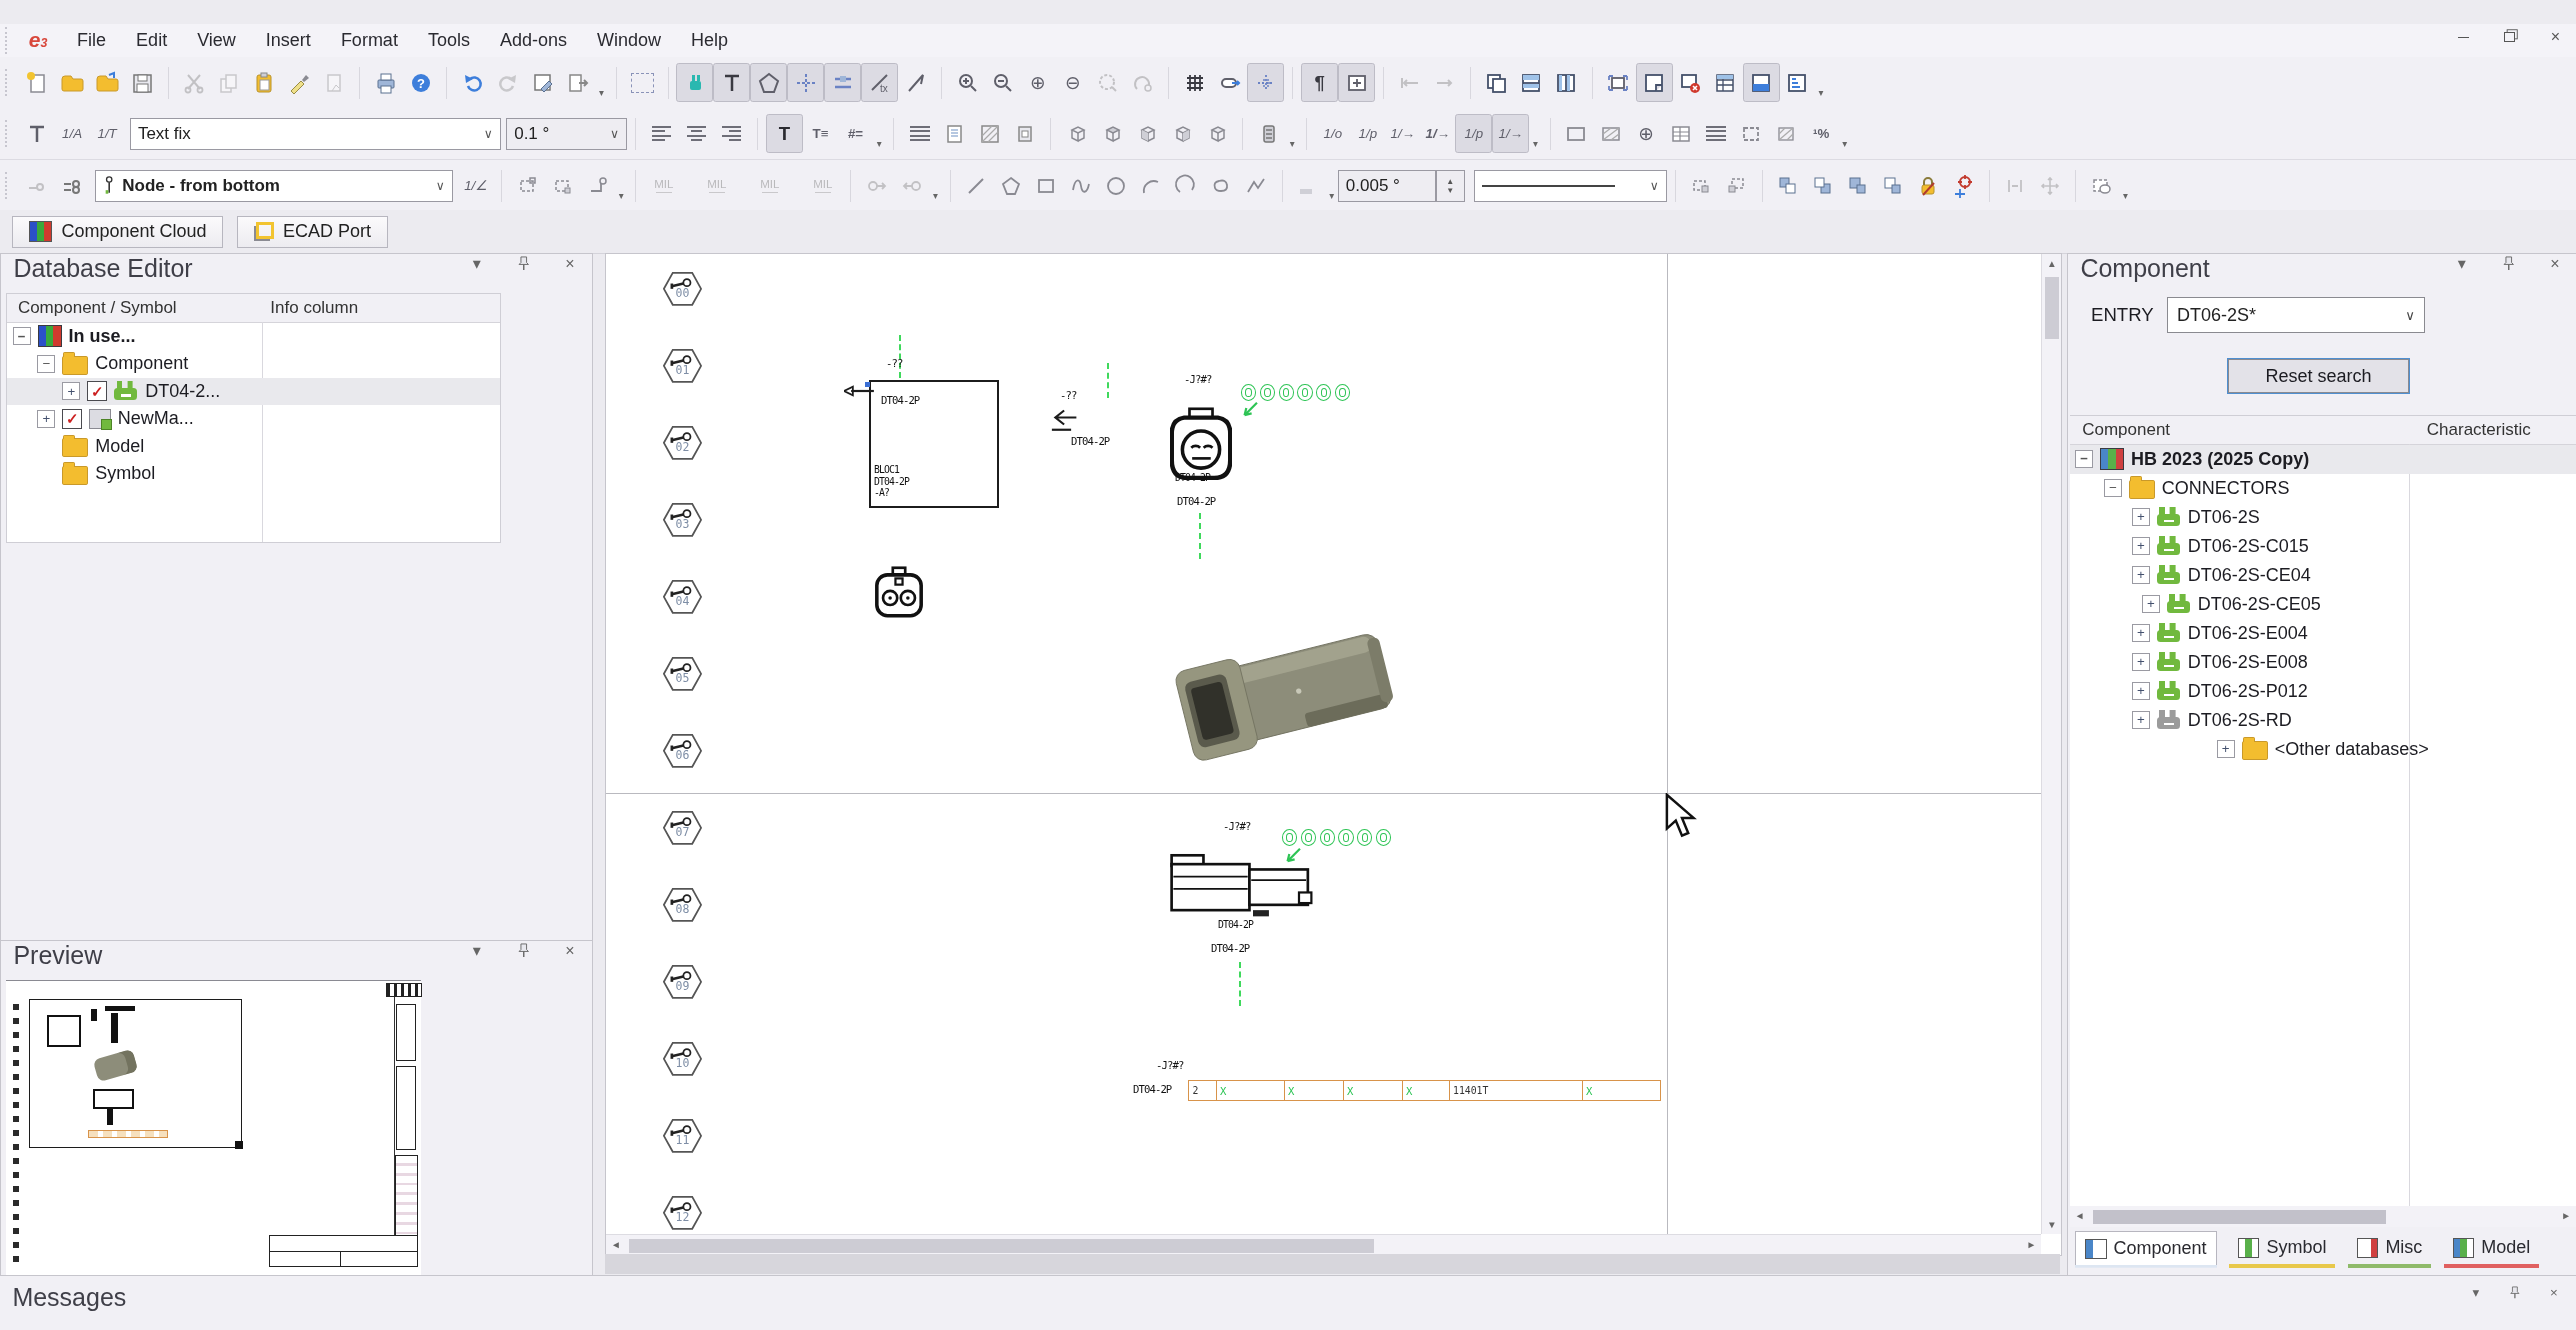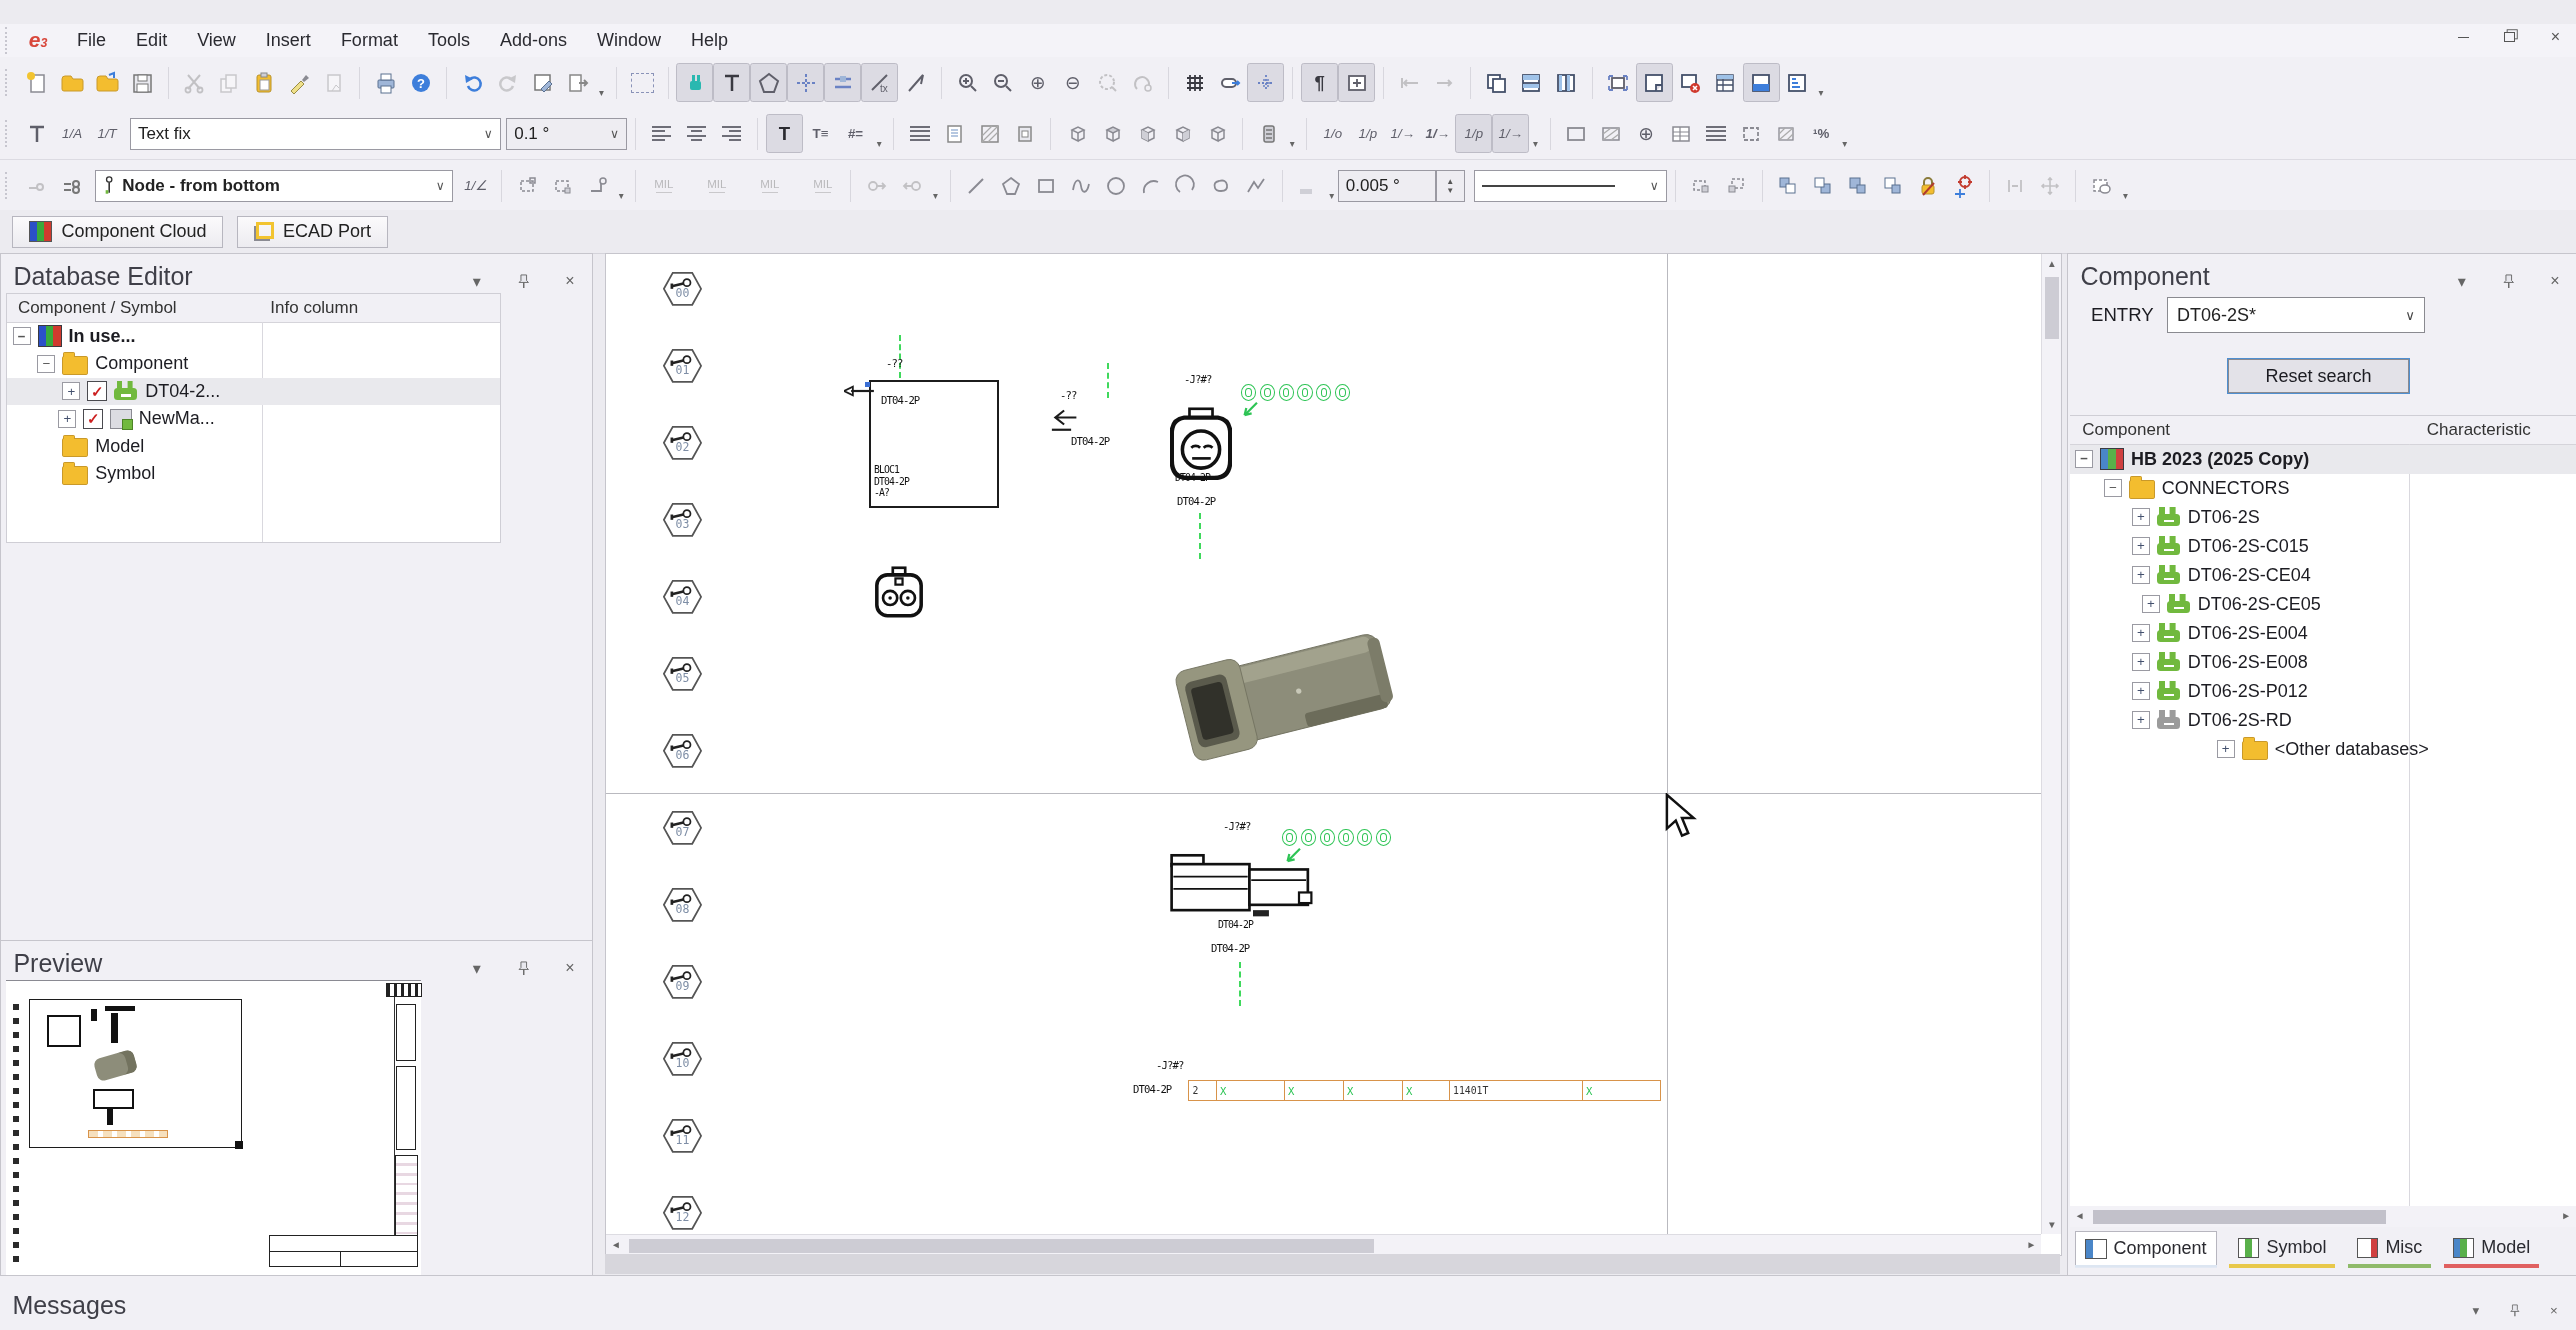--- a/index.html
+++ b/index.html
@@ -40,21 +40,21 @@
   
   #apptabs{position:absolute;left:0;top:210px;width:2576px;height:43px;background:#ecebf0;display:flex;align-items:center;gap:14px;padding-left:12.4px;border-bottom:0.9px solid #d4d3da;}
   .apptab{height:30px;background:linear-gradient(#fbfafc,#ecebf0);border:0.9px solid #b7b6bf;display:flex;align-items:center;gap:9px;padding:0 16px;font-size:18px;color:#222;}
   .stripeicon{width:21px;height:19.5px;border:0.9px solid #555;display:flex;}
   .stripeicon i{flex:1;} 
   .ecadicon{width:19.5px;height:19.5px;position:relative;}
   .ecadicon::before{content:"";position:absolute;left:0;bottom:0;width:12.4px;height:12.4px;border-left:3.5px solid #8a8a92;border-bottom:3.5px solid #8a8a92;}
   .ecadicon::after{content:"";position:absolute;right:0;top:0;width:11.5px;height:11.5px;border:3.5px solid #f2c430;}
   
   .panel{position:absolute;background:#f1f0f5;border:0.9px solid #c6c5cc;}
-  .phead{height:37px;display:flex;align-items:flex-end;padding:0 12.4px;font-size:25px;color:#3f3f48;}
+  .phead{height:37px;display:flex;align-items:flex-start;padding:0 12.4px;font-size:25px;color:#3f3f48;}
   .phead .picons{margin-left:auto;display:flex;gap:27px;align-items:center;color:#666;font-size:16px;}
   .pic{width:19.5px;height:19.5px;display:flex;align-items:center;justify-content:center;}
   
   .listbox{position:absolute;background:#fff;border:0.9px solid #cfced5;}
   .colhead{height:27.5px;display:flex;align-items:center;background:#f1f0f5;border-bottom:0.9px solid #d5d4da;font-size:17px;color:#333;}
   .colsep{position:absolute;top:0;bottom:0;width:0.9px;background:#d9d8de;}
   .trow{display:flex;align-items:center;height:27.5px;gap:7px;font-size:18px;color:#1c1c22;position:relative;}
   .trow.sel{background:#e9e9ed;}
   .trow.bold{font-weight:bold;}
   .exp{width:16px;height:16px;border:0.9px solid #9a9aa2;background:#fff;display:flex;align-items:center;justify-content:center;font-size:13.3px;color:#44516e;flex:none;line-height:1;}
@@ -887,21 +887,21 @@
         <span>Component</span>
       </div>
       <div class="trow sel" style="padding-left:55px;">
         <span class="exp plus"></span>
         <span class="cb"></span>
         <span class="plug">
             <span class="slot"></span>
           </span>
         <span>DT04-2...</span>
       </div>
-      <div class="trow" style="padding-left:30px;margin-left:21px;">
+      <div class="trow" style="padding-left:30px;">
         <span class="exp plus"></span>
         <span class="cb"></span>
         <span class="symicon"></span>
         <span>NewMa...</span>
       </div>
       <div class="trow" style="padding-left:55px;">
         <span class="folder"></span>
         <span>Model</span>
       </div>
       <div class="trow" style="padding-left:55px;">

